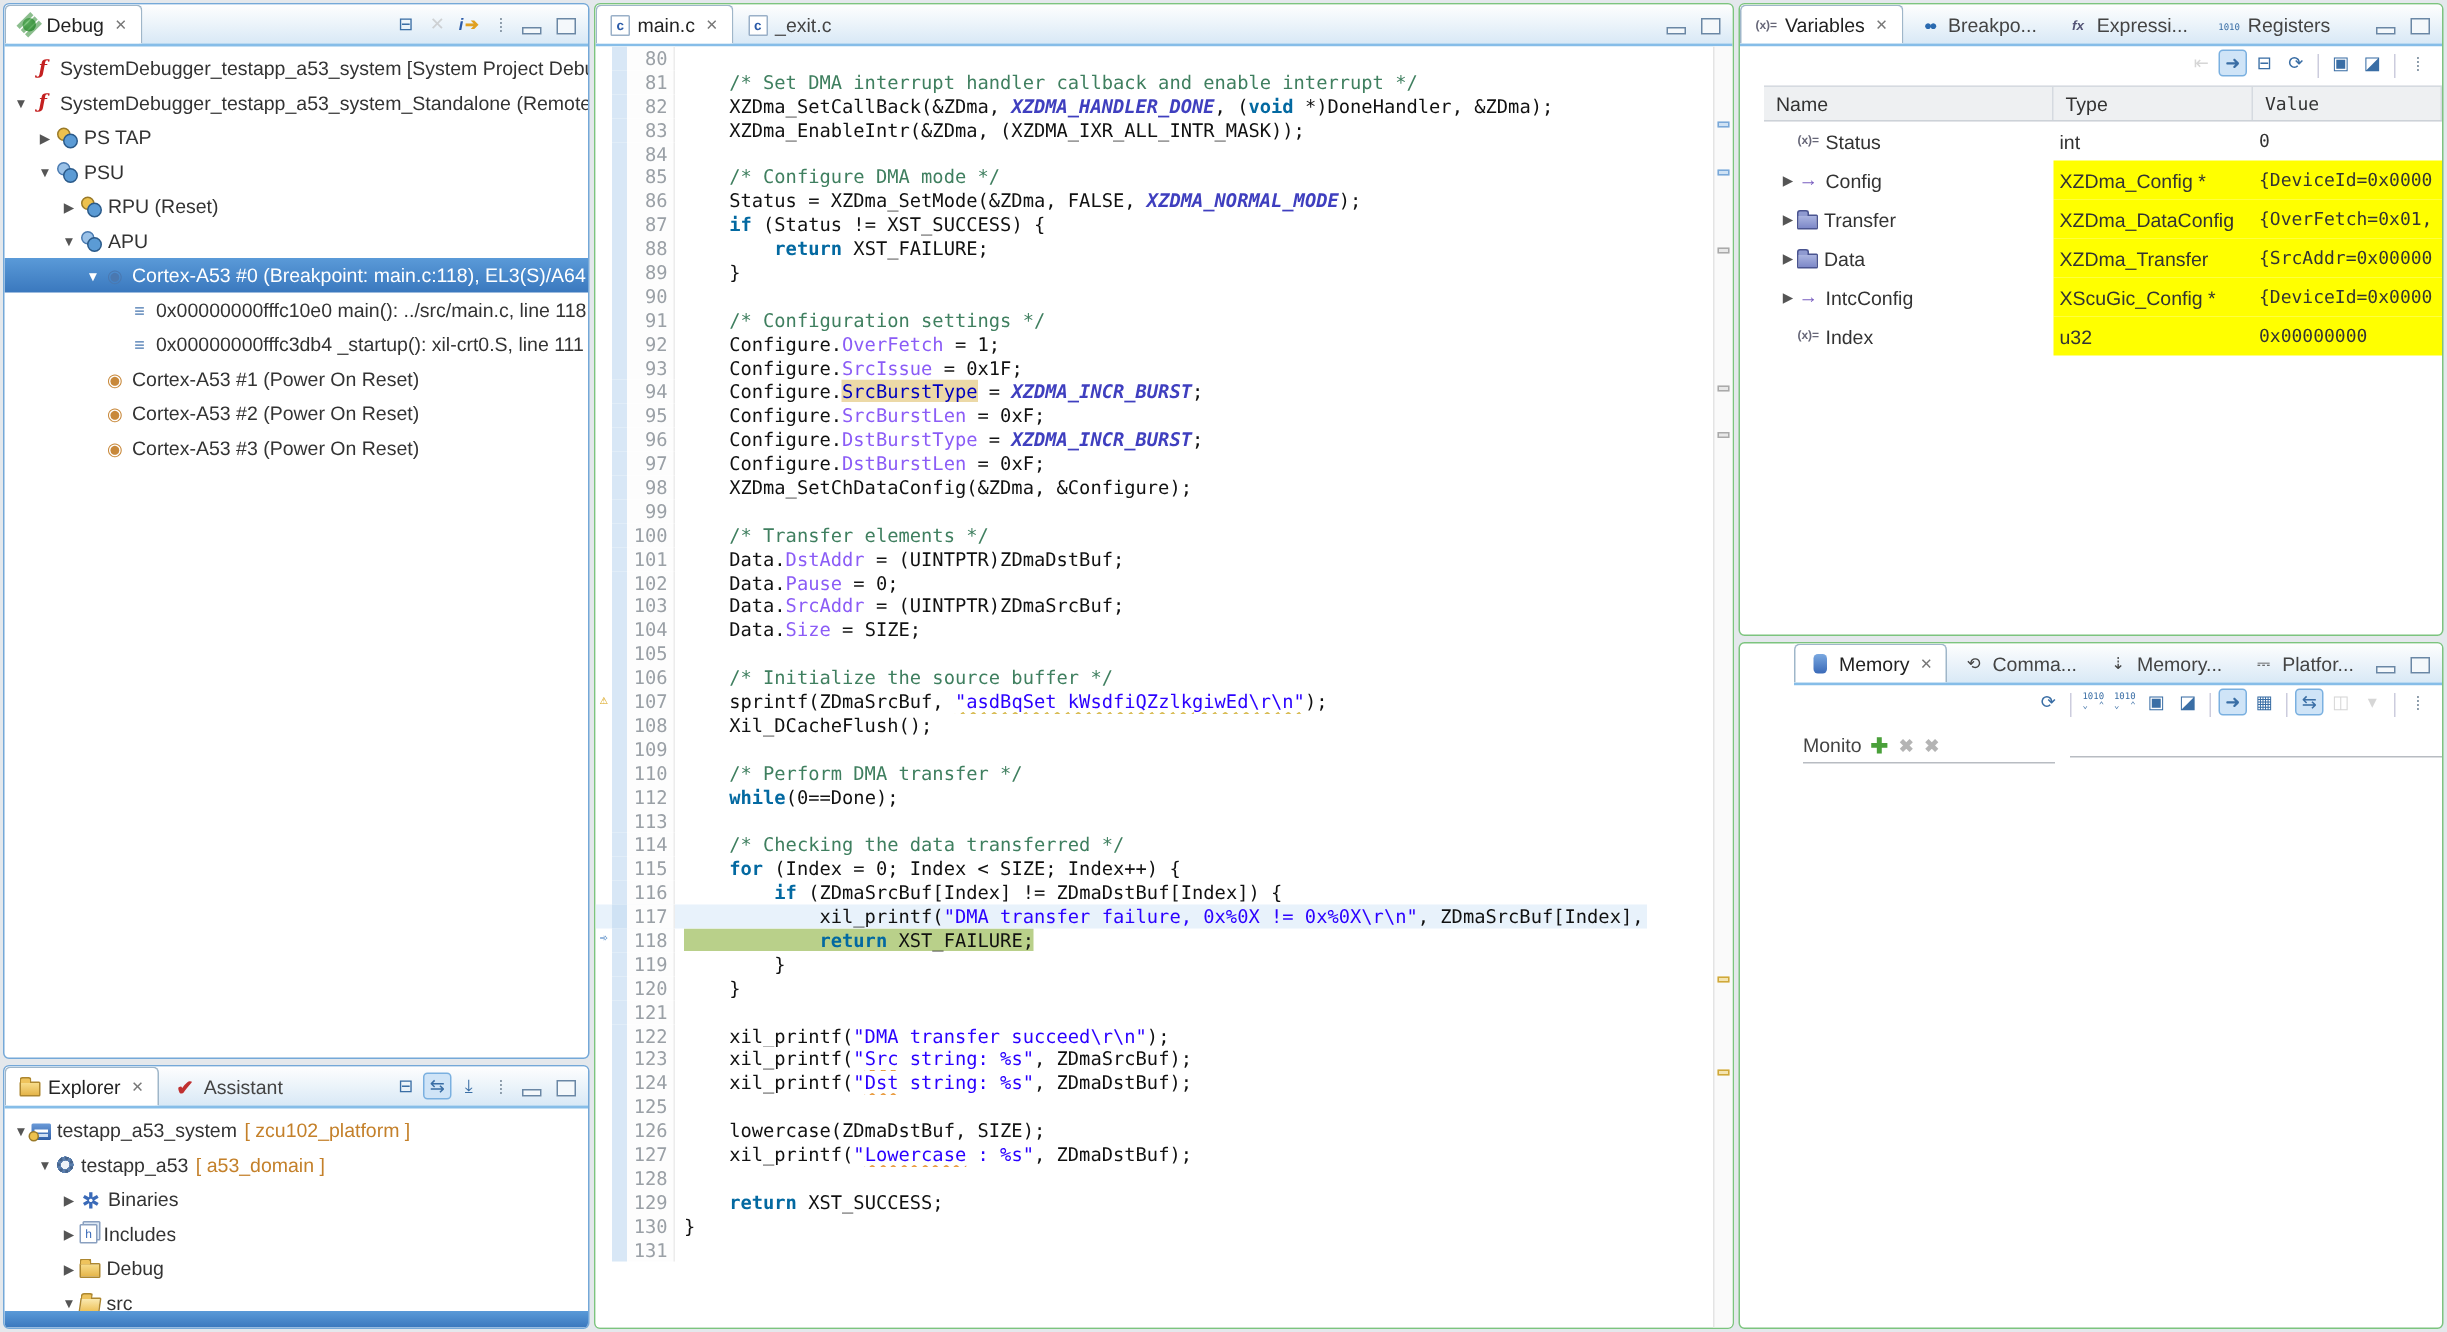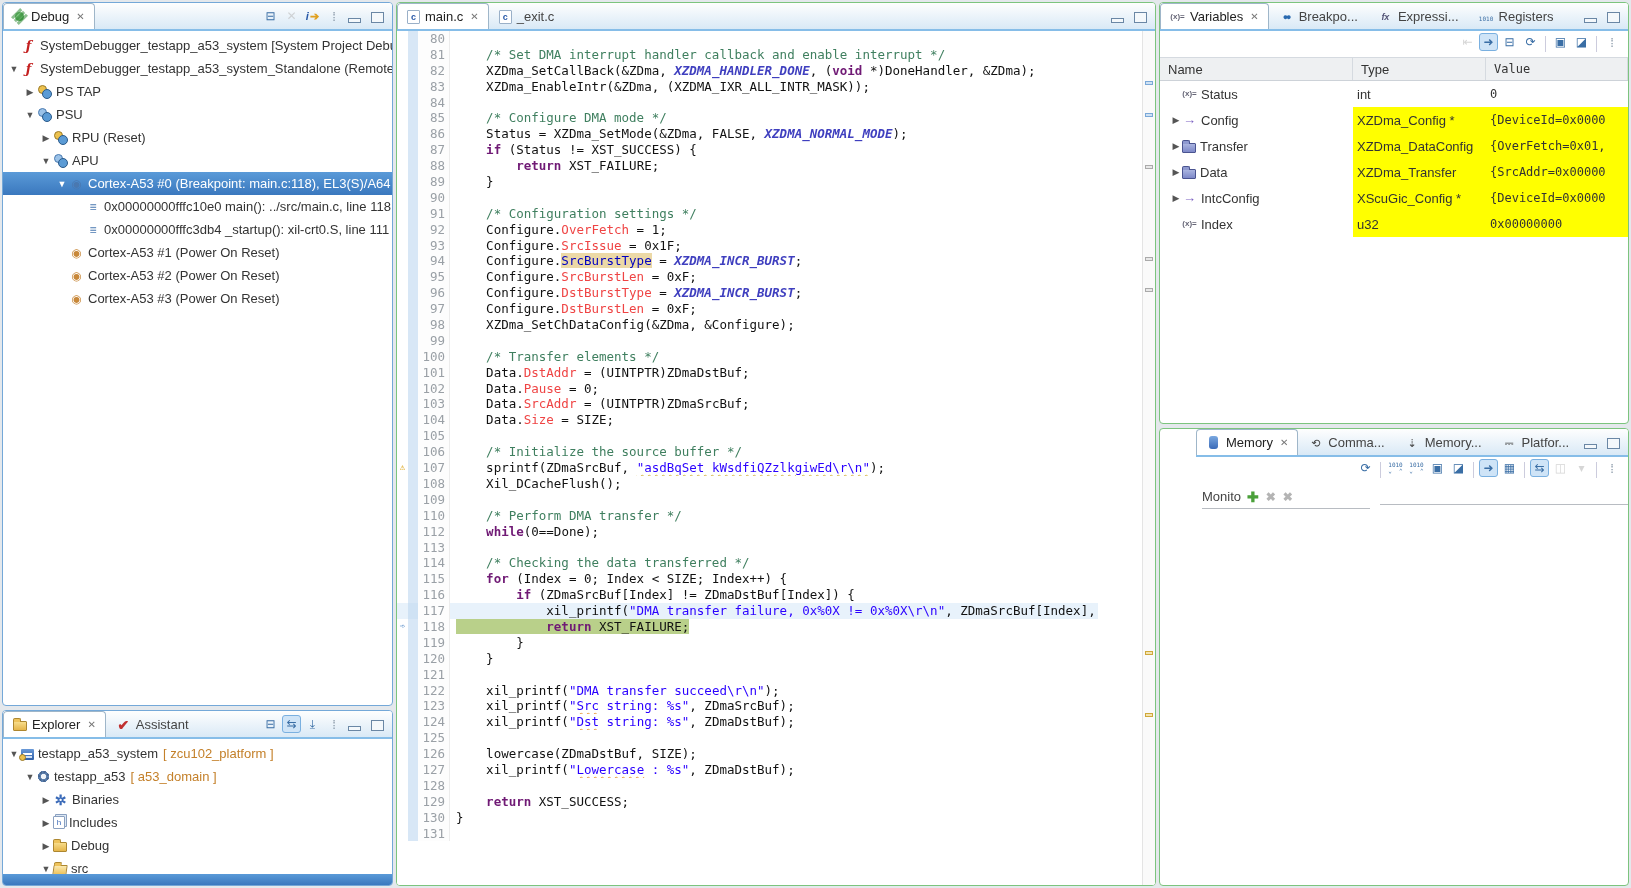--- a/index.html
+++ b/index.html
@@ -96,35 +96,35 @@
   .cline { display:flex; height:15.9px; white-space:pre; }
   .cline .marker { width:11px; flex:none; font-size:9px; line-height:15px; text-align:center; }
   .cline .band { width:10px; flex:none; background:#d8e7f6; }
   .cline .num { width:32px; flex:none; text-align:right; padding-right:4px; color:#9aa0a6;
     background:#fdfdfd; border-right:1px solid #ececec; }
   .cline .txt { flex:1; overflow:hidden; padding-left:6px; }
   .cline.cur { background:#e8f2fb; }
   .cline.cur .band { background:#cfe2f4; }
   .exec-bg { background:#b9d08a; }
   .seg-p { color:#111; }
-  .seg-k { color:#701a75; font-weight:bold; }
+  .seg-k { color:#0369a1; font-weight:bold; }
   .seg-c { color:#3f7f5f; }
   .seg-s { color:#2a00ff; }
   .seg-m { color:#3f3fbf; font-style:italic; font-weight:bold; }
-  .seg-f { color:#ef4444; }
+  .seg-f { color:#8b5cf6; }
   .seg-o { color:#0000c0; background:#ecd9a7; }
   .seg-w { color:#2a00ff; text-decoration:underline wavy #d6b84a 1px; text-underline-offset:2px; }
   .seg-sp { color:#2a00ff; text-decoration:underline wavy #e89838 1px; text-underline-offset:2px; }
   .mk-warn { color:#d8a010; }
   .mk-ptr { color:#3a78be; font-weight:bold; }
   .overview { width:13px; flex:none; border-left:1px solid #e4e4e4; position:relative; background:#fafafa; }
   .ovm { position:absolute; left:2px; width:8px; height:4px; border:1px solid; }
 
   
-  .vartable { width:100%; }
+  .vartable { width:100%;padding-left:16px; }
   .vhead { display:flex; height:24px; align-items:center; background:#eef0f2;
     border-top:1px solid #d5dae0; border-bottom:1px solid #cdd2d8; color:#333; }
   .vhead > div { padding-left:8px; border-right:1px solid #d5dae0; height:100%; display:flex; align-items:center; }
   .vrow { display:flex; height:26px; align-items:stretch; white-space:nowrap; }
   .vcell { display:flex; align-items:center; overflow:hidden; }
   .c-name { width:193px; flex:none; padding-left:10px; }
   .c-type { width:133px; flex:none; padding-left:4px; }
   .c-val  { flex:1; padding-left:4px; font-family:"DejaVu Sans Mono",monospace; font-size:12px; }
   .hl { background:#ffff00; }
   .vrow .caret { width:12px; font-size:9px; color:#555; flex:none; text-align:center; }

